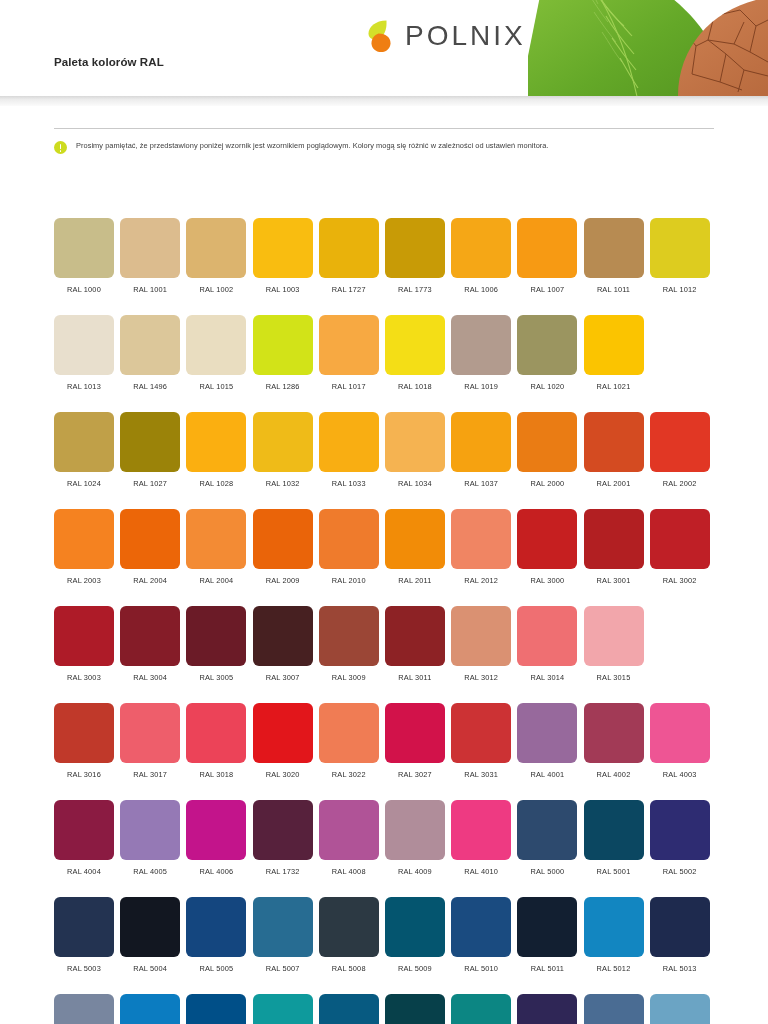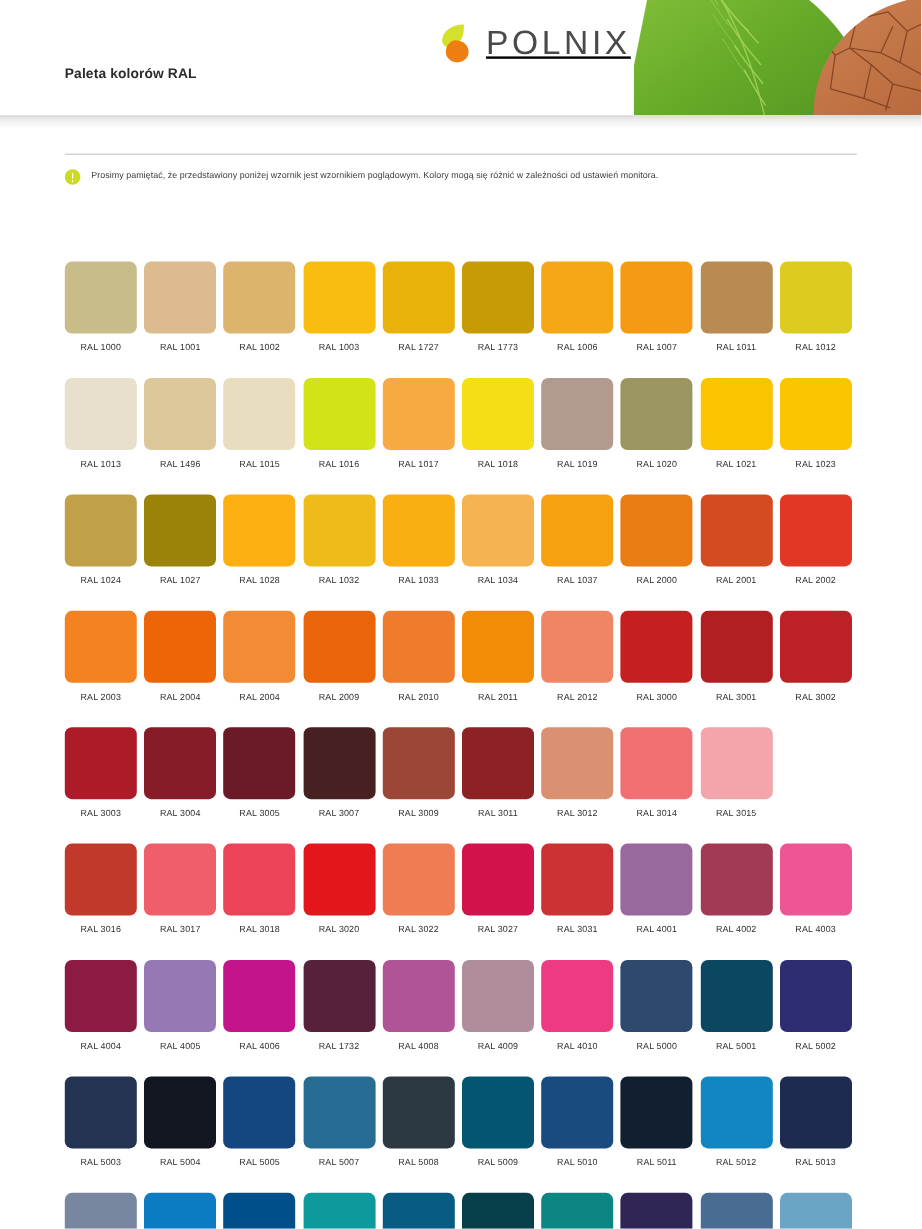--- a/index.html
+++ b/index.html
@@ -40,21 +40,20 @@
   }
 
   .logo {
     position: absolute;
     left: 366px;
     top: 19px;
     display: flex;
     align-items: center;
     gap: 13px;
     z-index: 3;
-    text-decoration: underline;
   }
 
   .logo-mark {
     width: 26px;
     height: 34px;
     position: relative;
   }
 
   .logo-text {
     font-size: 28px;
@@ -321,21 +320,21 @@
         <div class="swatch-cell">
           <div class="swatch-chip" style="background: rgb(220, 199, 154);"></div>
           <div class="swatch-label">RAL 1496</div>
         </div>
         <div class="swatch-cell">
           <div class="swatch-chip" style="background: rgb(233, 221, 192);"></div>
           <div class="swatch-label">RAL 1015</div>
         </div>
         <div class="swatch-cell">
           <div class="swatch-chip" style="background: rgb(210, 227, 24);"></div>
-          <div class="swatch-label">RAL 1016</div>
+          <div class="swatch-label">RAL 1286</div>
         </div>
         <div class="swatch-cell">
           <div class="swatch-chip" style="background: rgb(247, 169, 66);"></div>
           <div class="swatch-label">RAL 1017</div>
         </div>
         <div class="swatch-cell">
           <div class="swatch-chip" style="background: rgb(244, 222, 22);"></div>
           <div class="swatch-label">RAL 1018</div>
         </div>
         <div class="swatch-cell">
@@ -343,24 +342,20 @@
           <div class="swatch-label">RAL 1019</div>
         </div>
         <div class="swatch-cell">
           <div class="swatch-chip" style="background: rgb(155, 149, 96);"></div>
           <div class="swatch-label">RAL 1020</div>
         </div>
         <div class="swatch-cell">
           <div class="swatch-chip" style="background: rgb(251, 196, 0);"></div>
           <div class="swatch-label">RAL 1021</div>
         </div>
-        <div class="swatch-cell">
-          <div class="swatch-chip" style="background: rgb(251, 197, 0);"></div>
-          <div class="swatch-label">RAL 1023</div>
-        </div>
       </div>
       <div class="grid-row">
         <div class="swatch-cell">
           <div class="swatch-chip" style="background: rgb(192, 160, 72);"></div>
           <div class="swatch-label">RAL 1024</div>
         </div>
         <div class="swatch-cell">
           <div class="swatch-chip" style="background: rgb(155, 131, 9);"></div>
           <div class="swatch-label">RAL 1027</div>
         </div>

